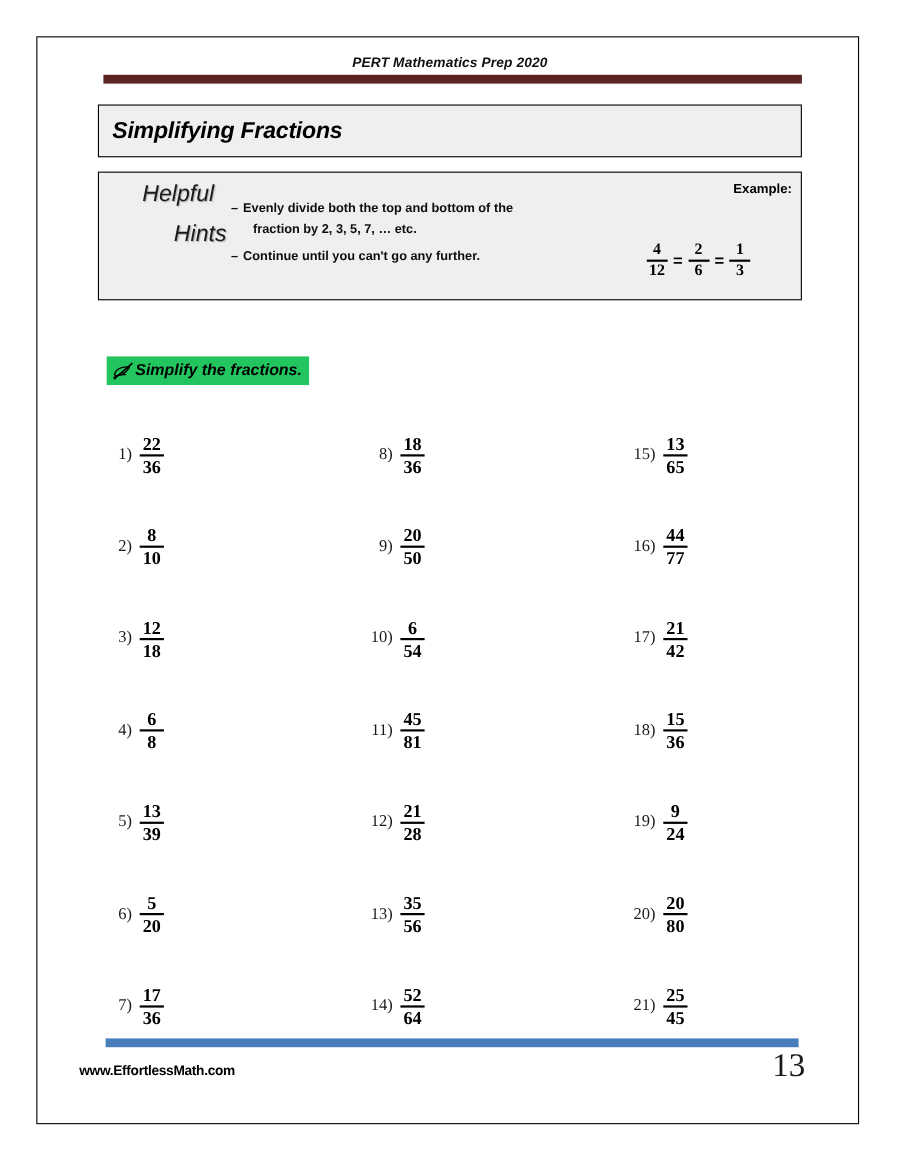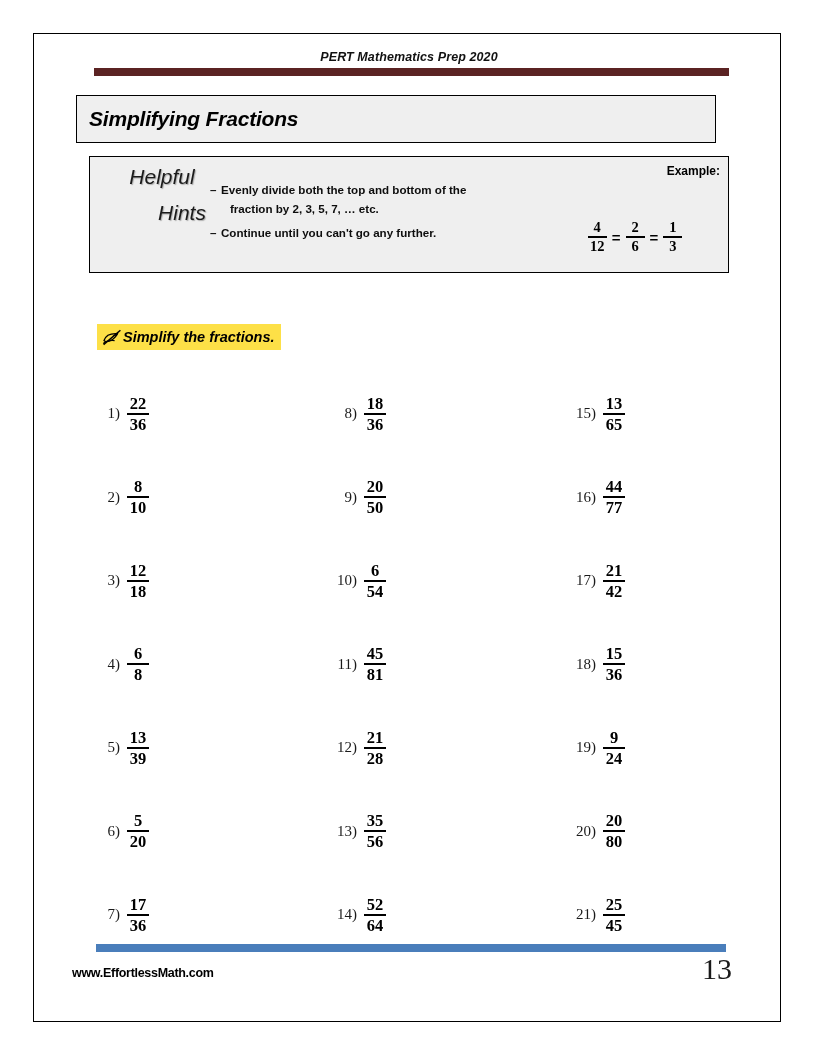--- a/index.html
+++ b/index.html
@@ -52,21 +52,21 @@
     left: 60px;
     top: 34px;
     width: 635px;
     height: 8px;
     background: #5B2323;
   }
 
   
   .title-box {
     position: absolute;
-    left: 42px;
+    left: 55px;
     top: 61px;
     width: 640px;
     height: 48px;
     box-sizing: border-box;
     border: 1.6px solid #000000;
     background: #EFEFEF;
     display: flex;
     align-items: center;
   }
   .title-text {
@@ -173,21 +173,21 @@
 
   .example-eq .frac { font-size: 14.5px; }
   .example-eq .frac .bar { min-width: 19px; height: 1.7px; }
 
   
   .instruction {
     position: absolute;
     left: 63px;
     top: 290px;
     height: 26px;
-    background: #fde047;
+    background: #22c55e;
     display: inline-flex;
     align-items: center;
     padding: 0 7px 0 4px;
   }
   .quill-icon {
     width: 22px;
     height: 20px;
     flex: none;
     display: block;
   }

